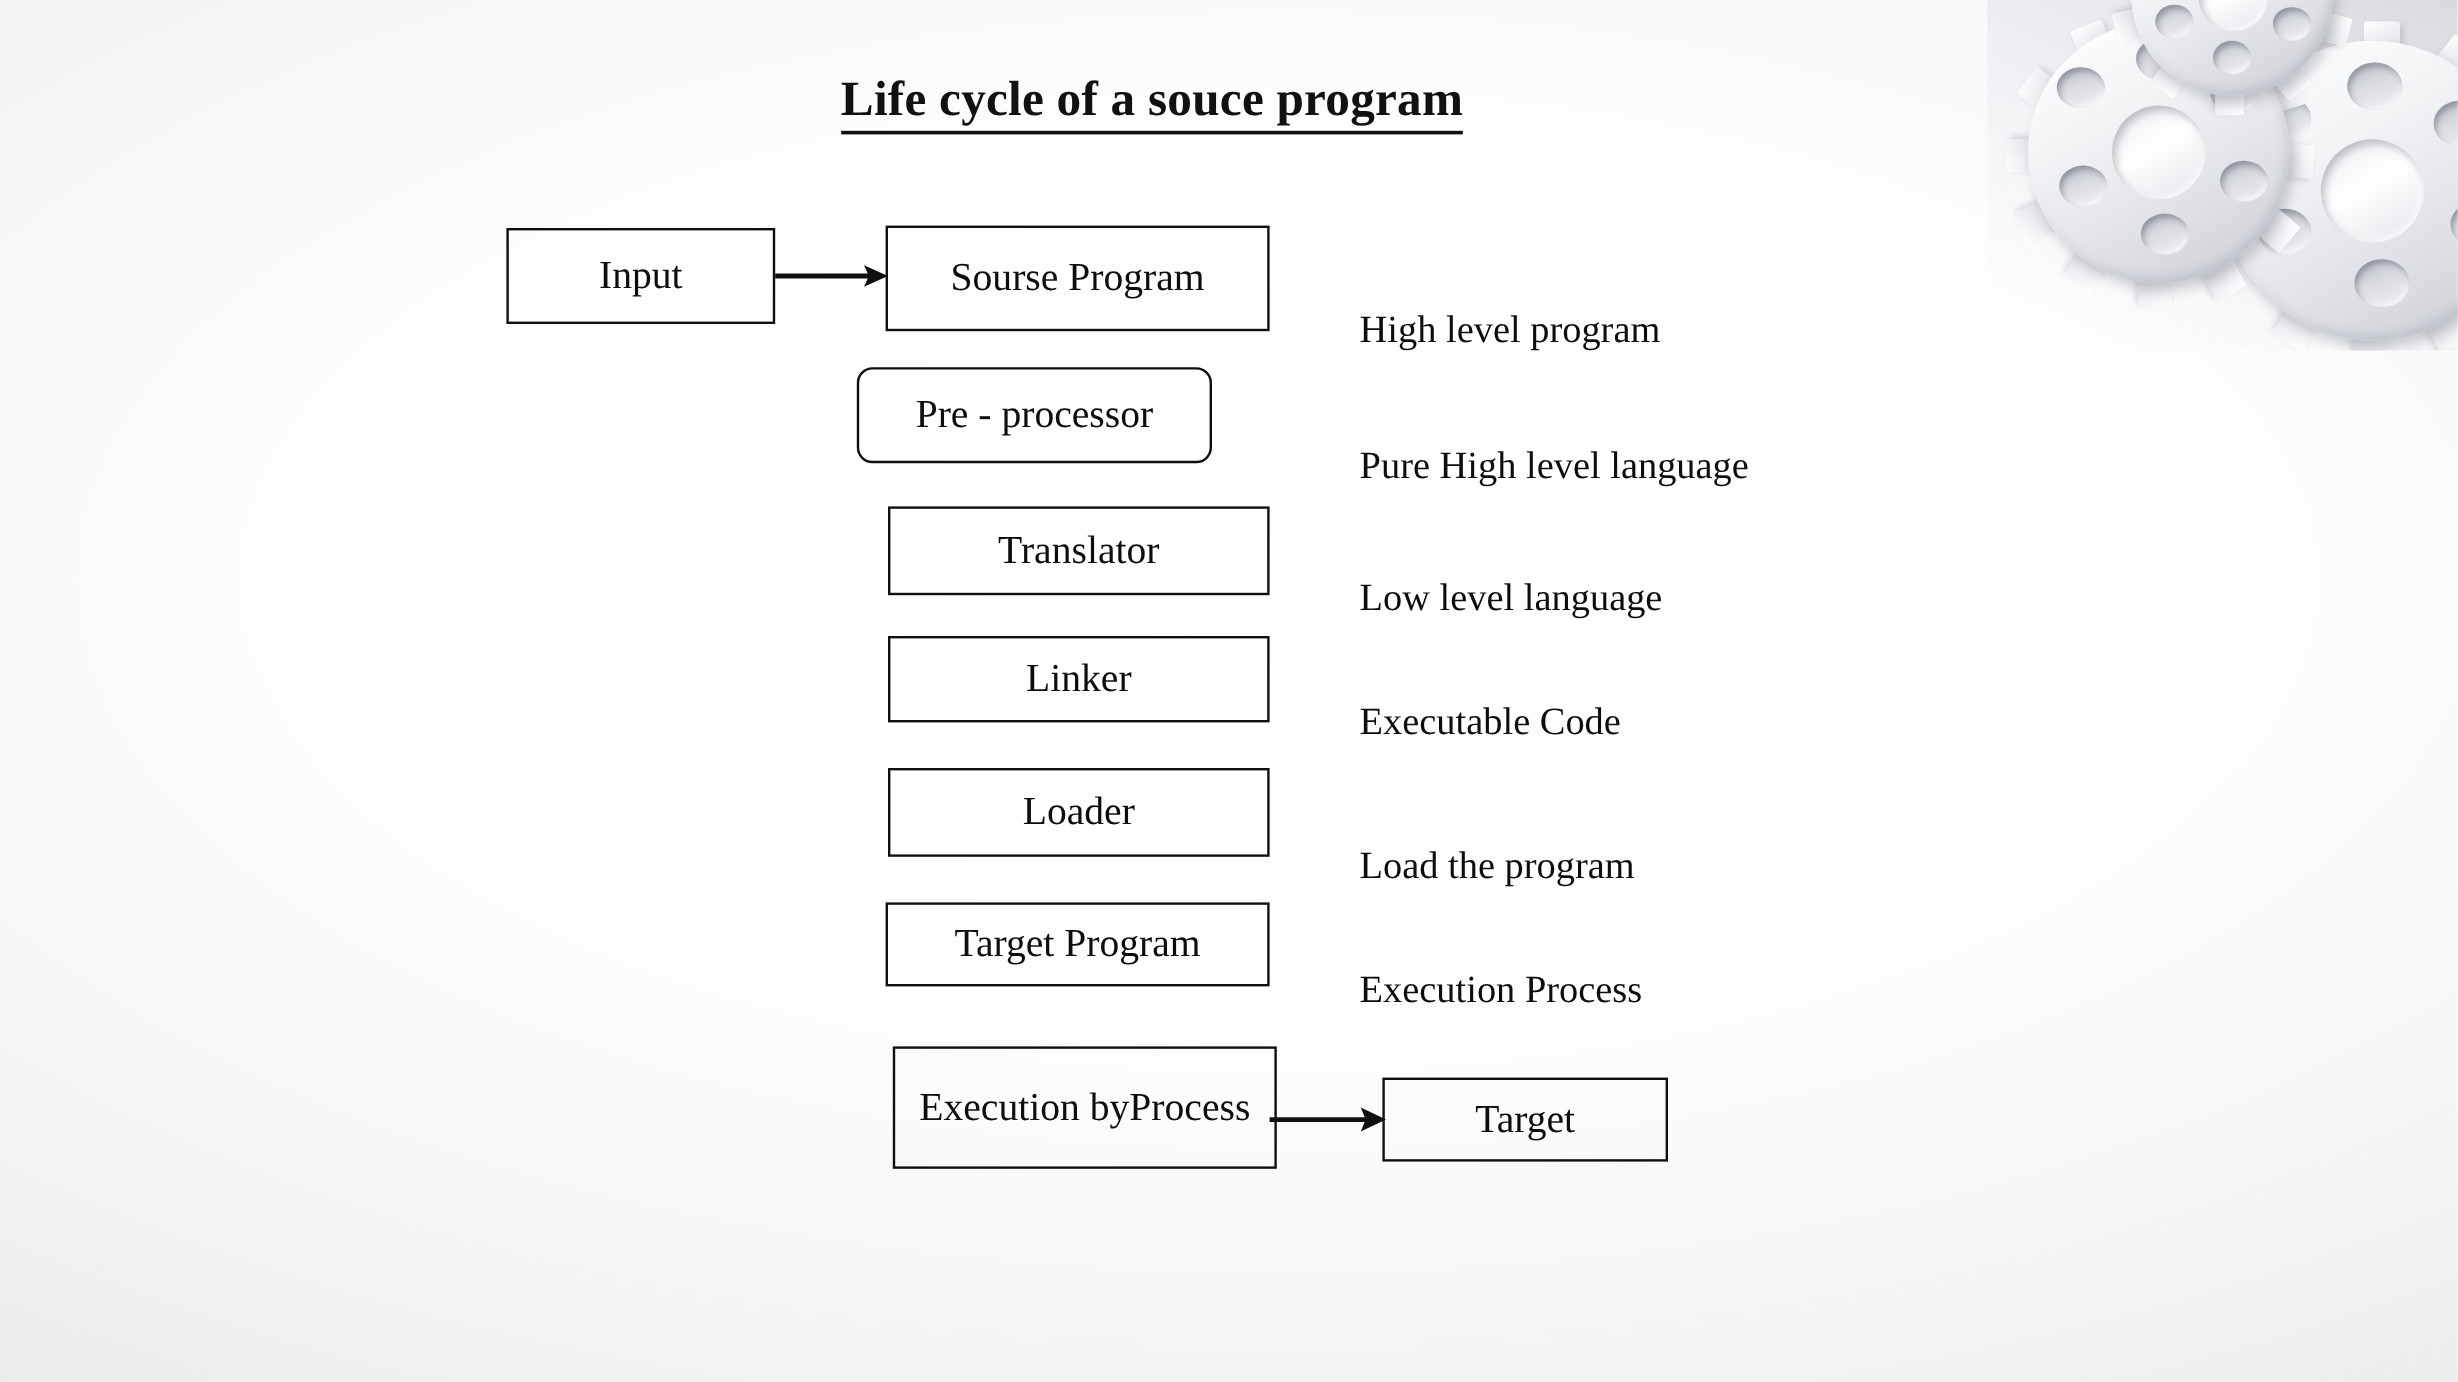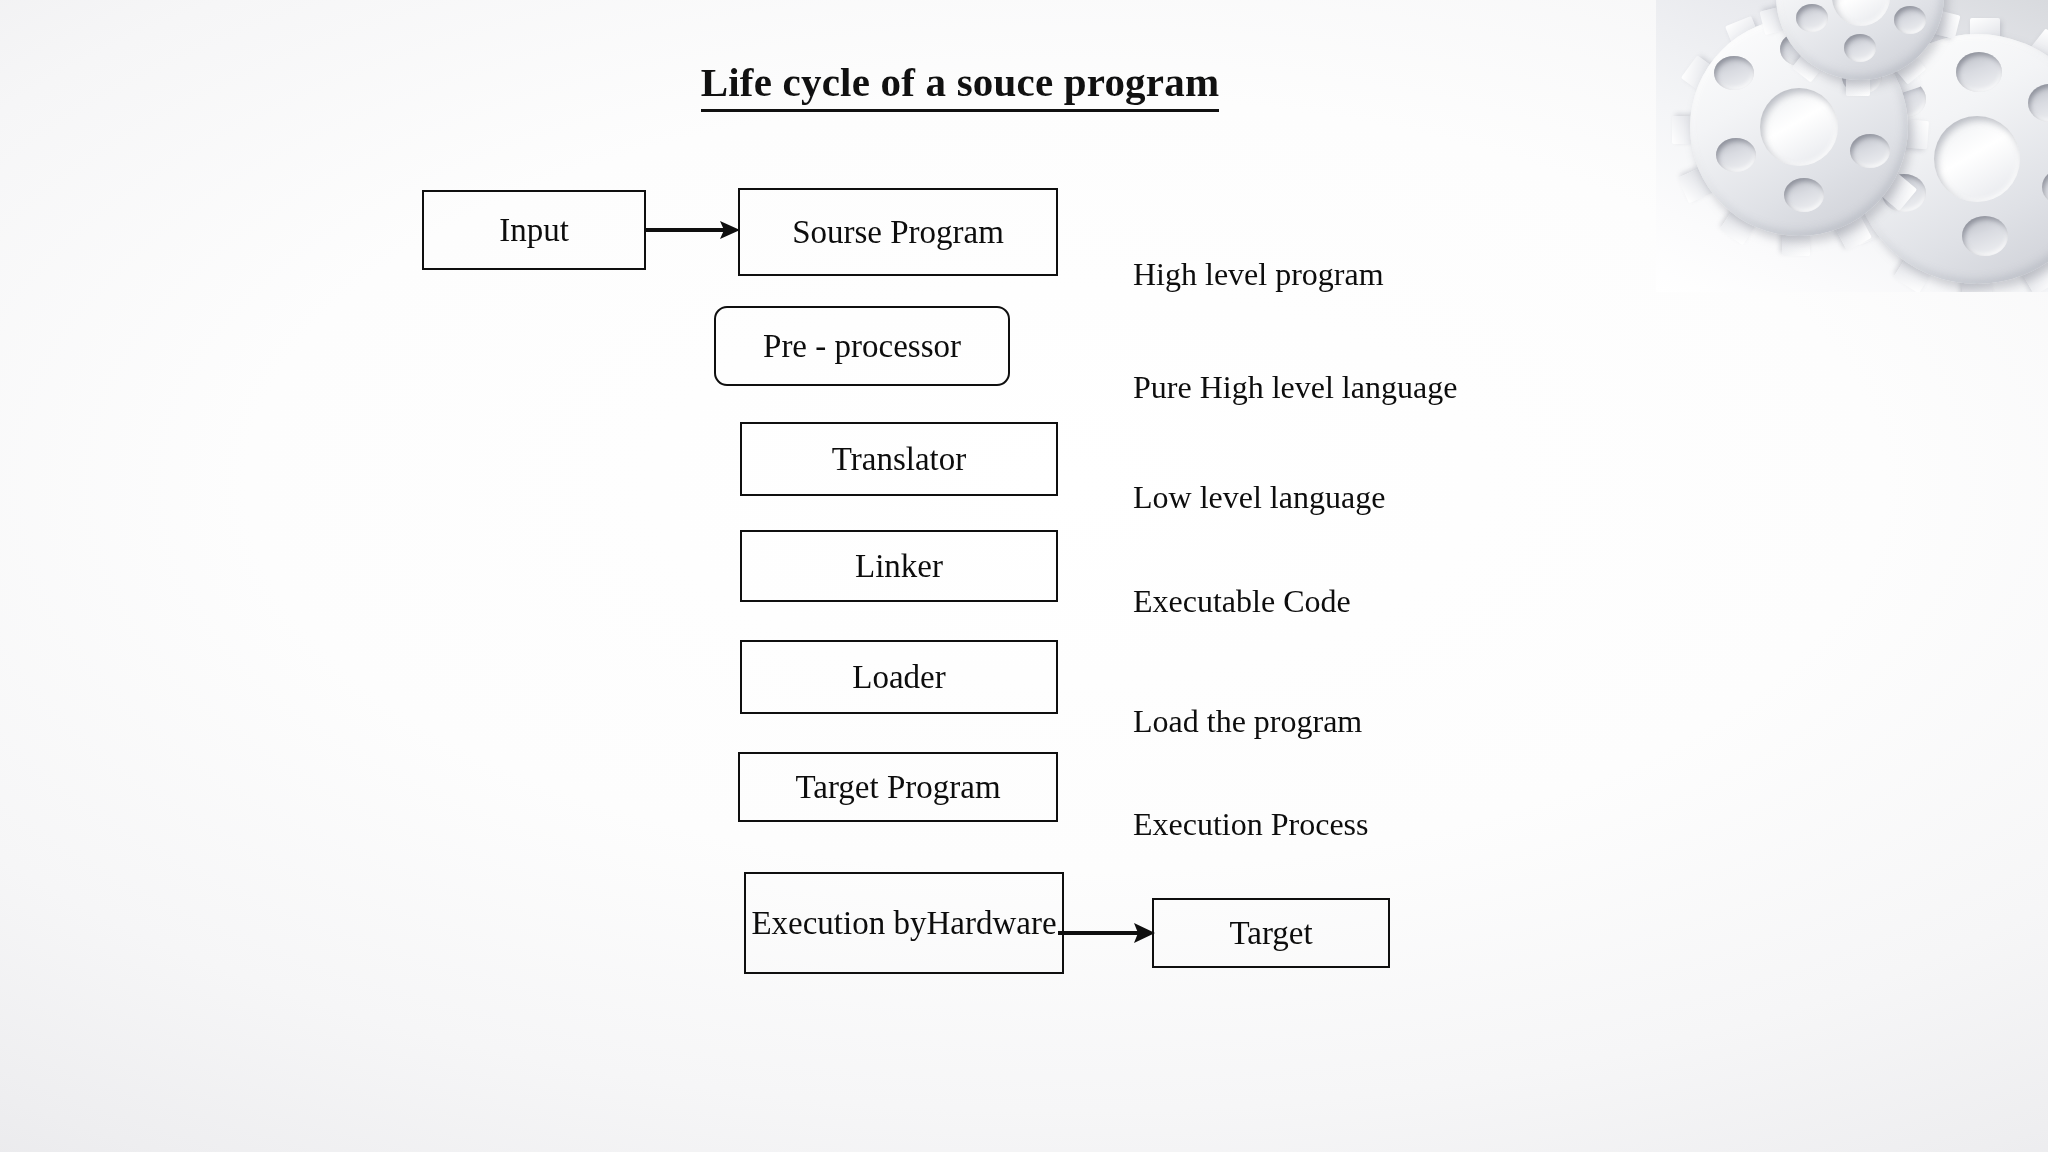--- a/index.html
+++ b/index.html
@@ -226,21 +226,21 @@
   <div class="flow-box" style="left:738px; top:752px; width:320px; height:70px;">
     <span>Target Program</span>
   </div>
 
   <div class="flow-box" style="left:740px; top:640px; width:318px; height:74px;">
     <span>Loader</span>
   </div>
 
   <div class="flow-box two-line" style="left:744px; top:872px; width:320px; height:102px; flex-direction:row;">
     <span>Execution by</span>
-    <span>Hardware</span>
+    <span>Process</span>
   </div>
 
   <div class="connector" style="left:1058px; top:917px; width:100px; height:32px;">
     <svg width="100" height="32" viewBox="0 0 100 32">
       <line x1="0" y1="16" x2="82" y2="16" stroke="#0f0f0f" stroke-width="4"></line>
       <polygon points="97,16 76,6 80,16 76,26" fill="#0f0f0f"></polygon>
     </svg>
   </div>
 
   <div class="flow-box" style="left:1152px; top:898px; width:238px; height:70px;">

